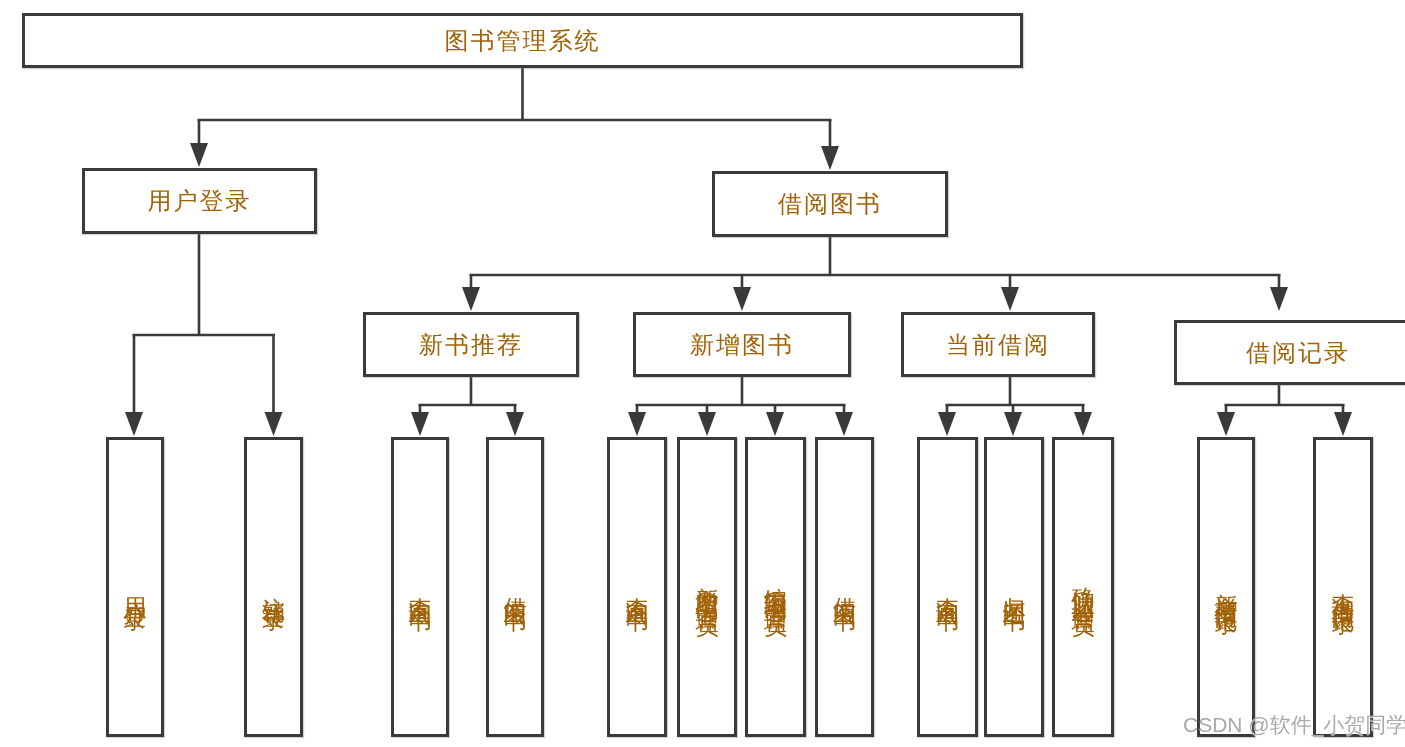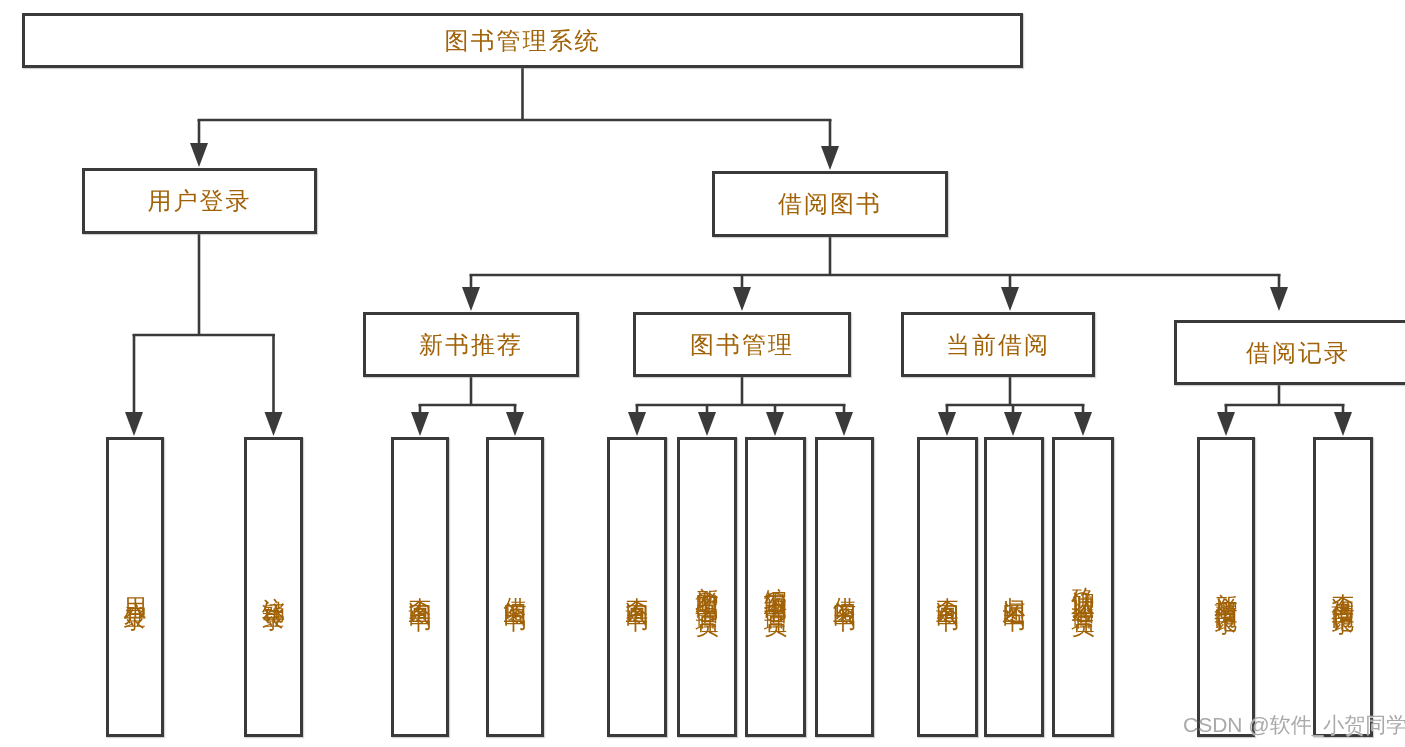--- a/index.html
+++ b/index.html
@@ -118,21 +118,21 @@
     <span>用户登录</span>
   </div>
   <div class="box hbox" style="left:712px; top:171px; width:236px; height:66px;">
     <span>借阅图书</span>
   </div>
 
   <div class="box hbox" style="left:363px; top:312px; width:216px; height:65px;text-align:right;">
     <span>新书推荐</span>
   </div>
   <div class="box hbox" style="left:633px; top:312px; width:218px; height:65px;">
-    <span>图书管理</span>
+    <span>新增图书</span>
   </div>
   <div class="box hbox" style="left:901px; top:312px; width:194px; height:65px;">
     <span>当前借阅</span>
   </div>
   <div class="box hbox" style="left:1174px; top:320px; width:248px; height:65px;">
     <span>借阅记录</span>
   </div>
 
   <div class="box vbox" style="left:106px; top:437px; width:58px; height:300px;">
     <span>用户登录</span>

